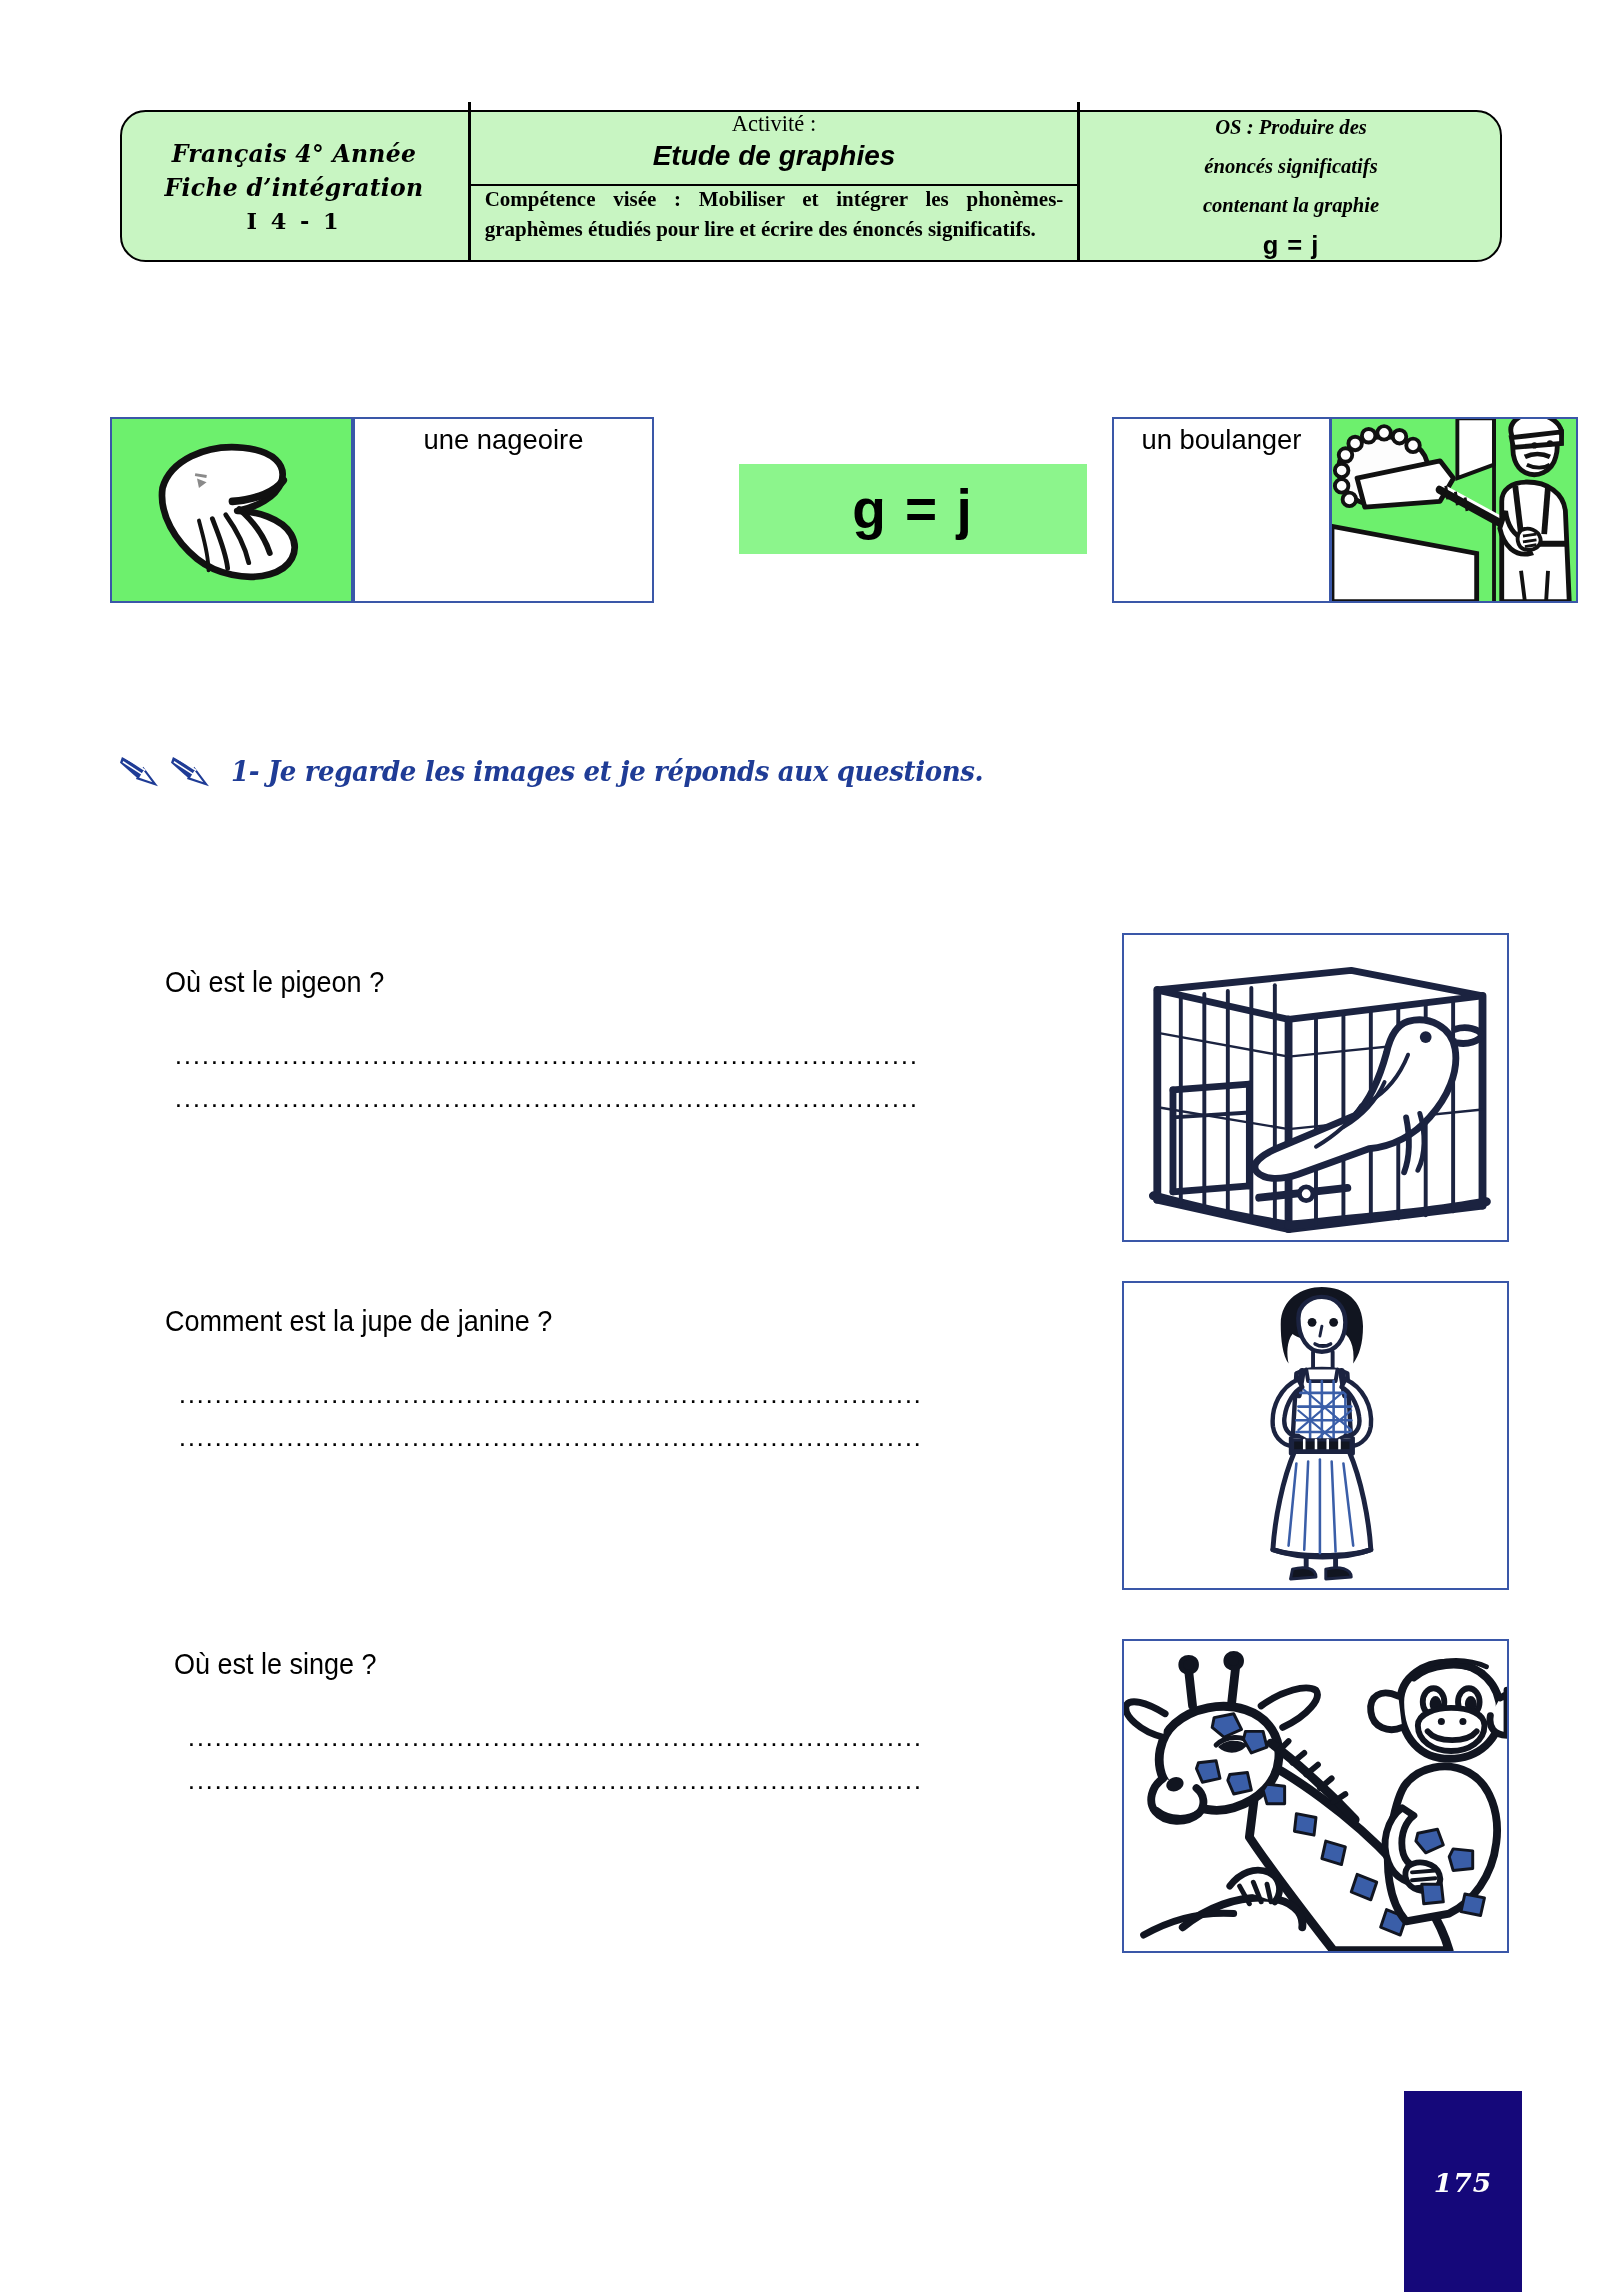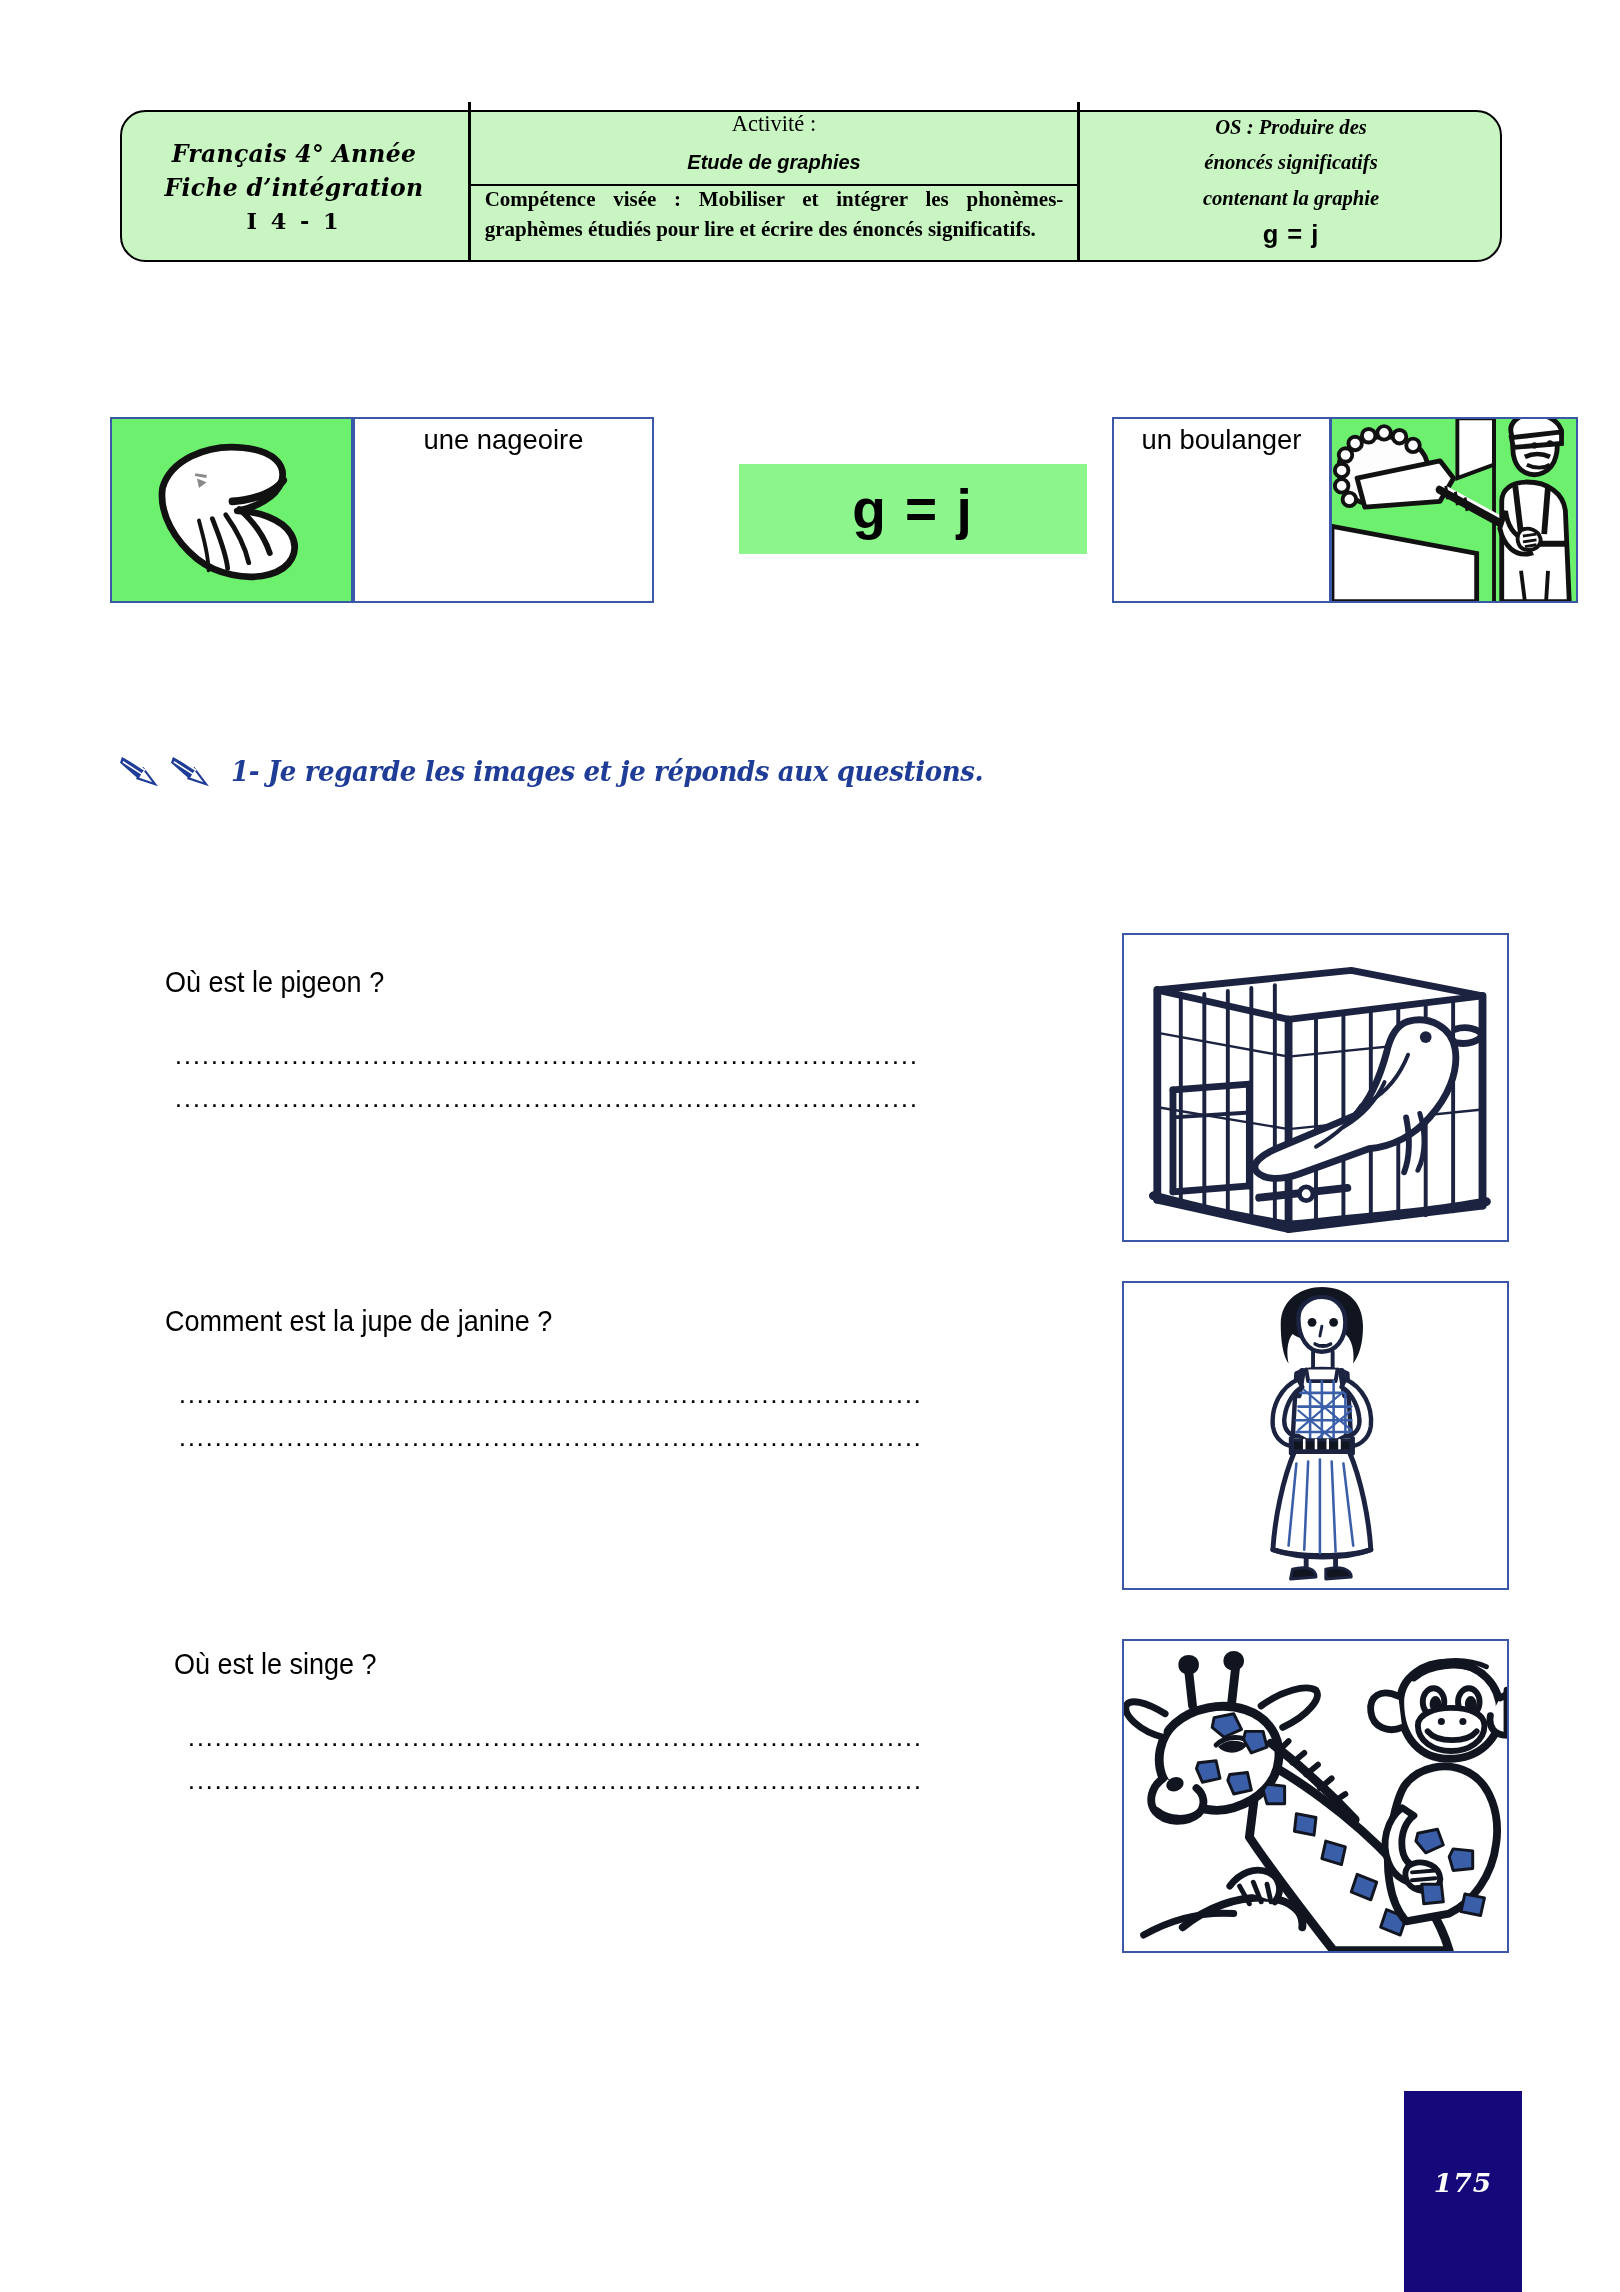--- a/index.html
+++ b/index.html
@@ -91,24 +91,24 @@
   .activite-label {
     font-family: "Liberation Serif", serif;
     font-size: 22.5px;
     color: #000;
     line-height: 1.2;
   }
   .activite-title {
     font-family: "Liberation Sans", sans-serif;
     font-weight: bold;
     font-style: italic;
-    font-size: 20px;
+    font-size: 28px;
     color: #000;
     line-height: 1.2;
-    margin-top: 13px;
+    margin-top: 2px;
   }
   .mid-bot {
     height: 57px;
     display: flex;
     align-items: center;
     padding: 0 13.7px;
     box-sizing: border-box;
   }
   .competence {
     font-family: "Liberation Serif", serif;
@@ -120,21 +120,21 @@
     text-align-last: left;
     width: 100%;
   }
 
   
   .right-inner {
     height: 100%;
     display: flex;
     flex-direction: column;
     align-items: center;
-    justify-content: flex-start;
+    justify-content: space-between;
     box-sizing: border-box;
     padding-bottom: 2px;
   }
   .os-line {
     font-family: "Liberation Serif", serif;
     font-weight: bold;
     font-style: italic;
     font-size: 20.6px;
     color: #000;
     line-height: 1.72;

